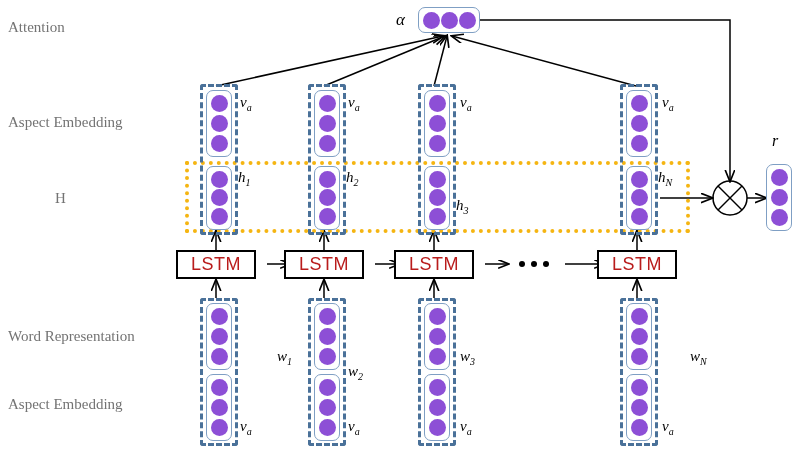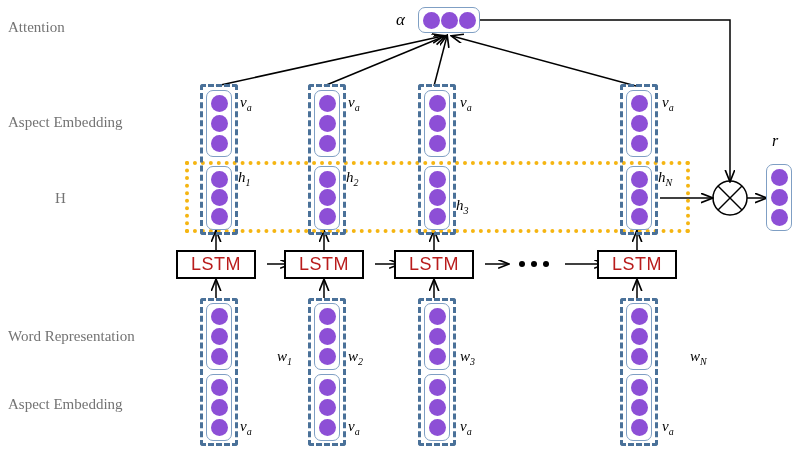--- a/index.html
+++ b/index.html
@@ -219,21 +219,21 @@
 
   <div class="lstm" style="left:284px;top:250px;width:80px;height:29px;">LSTM</div>
 
   <div class="group-box" style="left:308px;top:298px;width:38px;height:148px;"></div>
 
   <div class="vector" style="left:314px;top:303px;width:26px;height:67px;">
     <span class="node"></span>
     <span class="node"></span>
     <span class="node"></span>
   </div>
-  <div class="math" style="left:348px;top:349px;"><span>w</span><span class="sub">2</span></div>
+  <div class="math" style="left:348px;top:364px;"><span>w</span><span class="sub">2</span></div>
 
   <div class="vector" style="left:314px;top:374px;width:26px;height:67px;">
     <span class="node"></span>
     <span class="node"></span>
     <span class="node"></span>
   </div>
   <div class="math" style="left:348px;top:419px;"><span>v</span><span class="sub">a</span></div>
 
   <div class="group-box" style="left:418px;top:84px;width:38px;height:151px;"></div>
 

